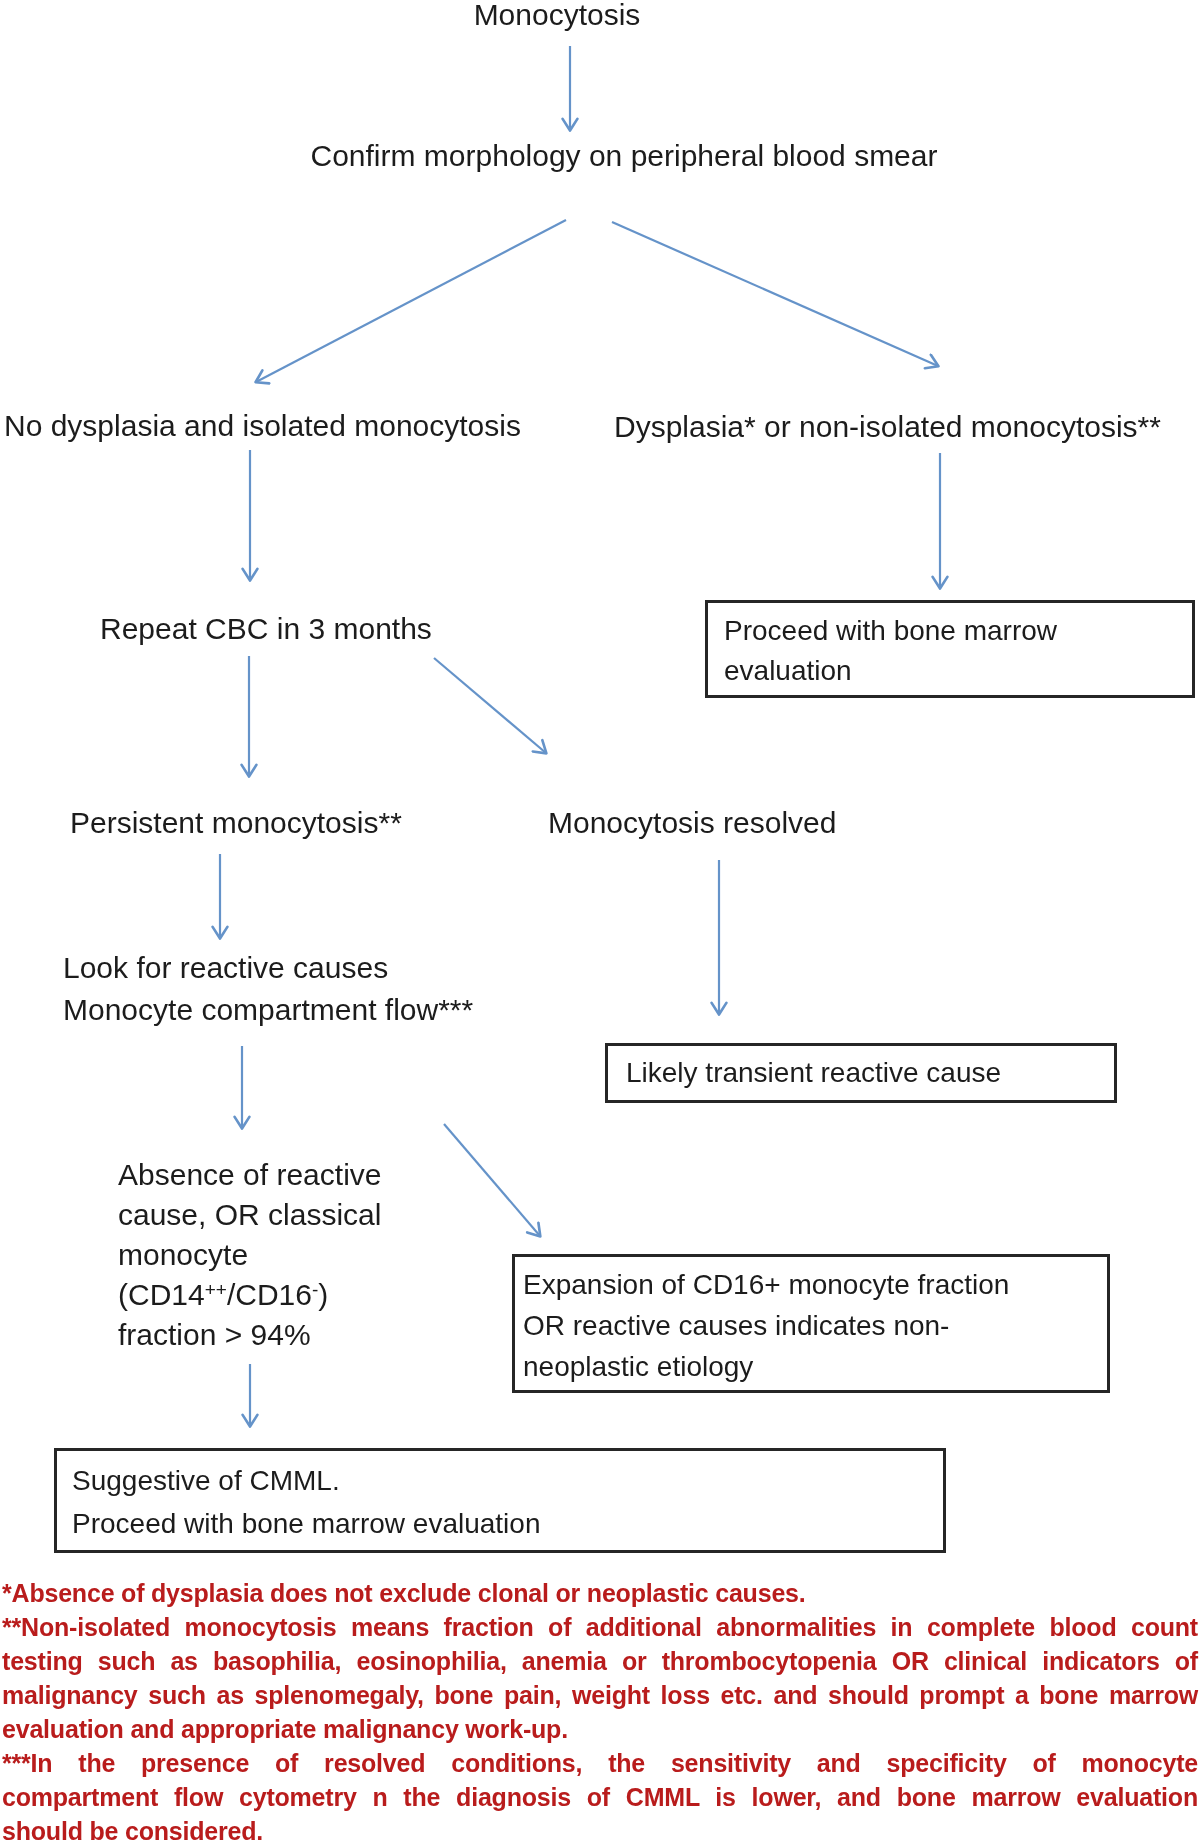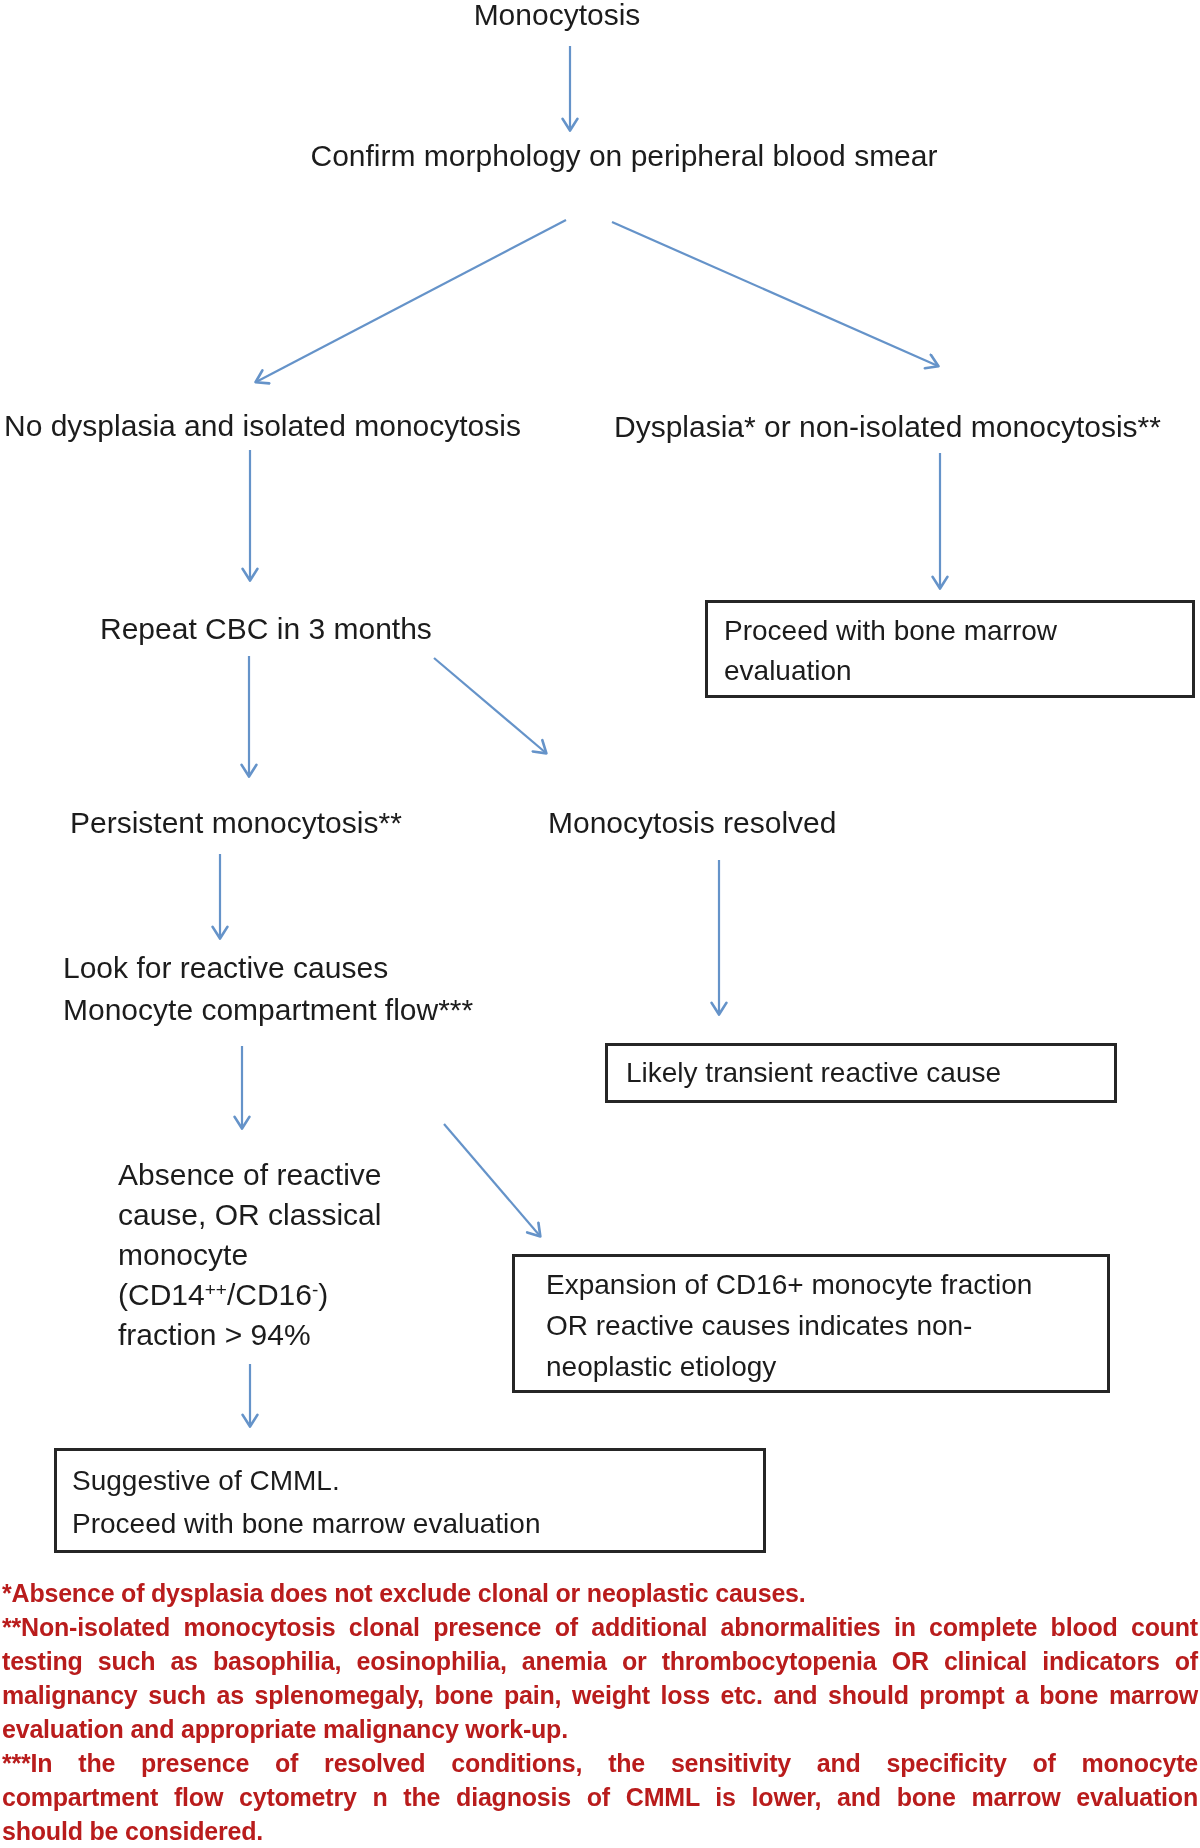--- a/index.html
+++ b/index.html
@@ -28,22 +28,22 @@
   #n-res{left:548px;top:805px;}
   #n-look{left:47px;top:947px;line-height:42px;margin-left:16px;}
   #n-abs{left:118px;top:1155px;line-height:40px;}
   .node sup{font-size:19px;line-height:0;vertical-align:9px;}
   .fbox{
     position:absolute;border:3px solid var(--border);font-size:28px;
     box-sizing:border-box;background:transparent;white-space:nowrap;
   }
   #b-proceed{left:705px;top:600px;width:490px;height:98px;padding:8px 16px;line-height:40px;white-space:normal;}
   #b-likely{left:605px;top:1043px;width:512px;height:60px;padding:4px 18px;display:flex;align-items:center;}
-  #b-exp{left:512px;top:1254px;width:598px;height:139px;padding:7px 31px;line-height:41px;}
-  #b-cmml{left:54px;top:1448px;width:712px;height:105px;padding:8px 15px;line-height:43px;}
+  #b-exp{left:512px;top:1254px;width:598px;height:139px;padding:7px 8px;line-height:41px;}
+  #b-cmml{left:54px;top:1448px;width:892px;height:105px;padding:8px 15px;line-height:43px;}
   #footnotes{
     position:absolute;left:2px;top:1576px;width:1196px;
     font-size:25px;font-weight:600;line-height:34px;letter-spacing:-0.2px;color:#b91c1c;
   }
   .fn-line{min-height:34px;}
   .fn-just{text-align:justify;text-align-last:justify;}
 </style>
 </head>
 <body>
 
@@ -108,21 +108,21 @@
     <div>neoplastic etiology</div>
   </div>
 
   <div class="fbox" id="b-cmml">
     <div>Suggestive of CMML.</div>
     <div>Proceed with bone marrow evaluation</div>
   </div>
 
   <div id="footnotes">
     <div class="fn-line">*Absence of dysplasia does not exclude clonal or neoplastic causes.</div>
-    <div class="fn-line fn-just">**Non-isolated monocytosis clonal presence of additional abnormalities in complete blood count</div>
+    <div class="fn-line fn-just">**Non-isolated monocytosis means fraction of additional abnormalities in complete blood count</div>
     <div class="fn-line fn-just">testing such as basophilia, eosinophilia, anemia or thrombocytopenia  OR clinical indicators of</div>
     <div class="fn-line fn-just">malignancy such as splenomegaly, bone pain, weight loss etc. and should prompt  a bone marrow</div>
     <div class="fn-line">evaluation and appropriate malignancy work-up.</div>
     <div class="fn-line fn-just">***In the presence of resolved conditions, the sensitivity and specificity of monocyte</div>
     <div class="fn-line fn-just">compartment  flow cytometry  n the diagnosis of CMML is lower, and bone marrow evaluation</div>
     <div class="fn-line">should be considered.</div>
   </div>
 
 </div>
 

